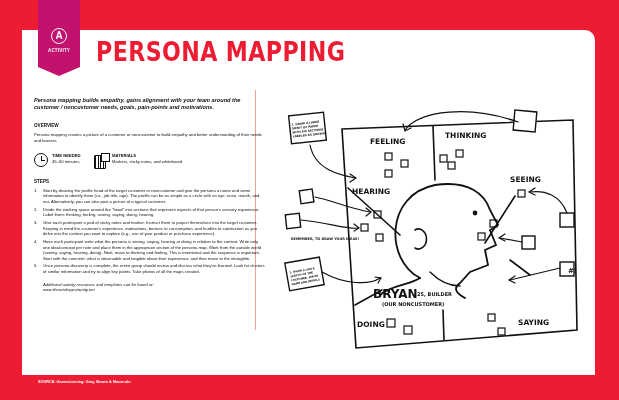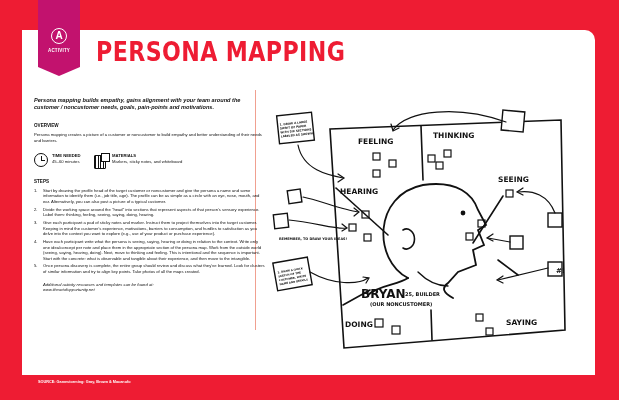--- a/index.html
+++ b/index.html
@@ -37,21 +37,21 @@
   .meta-title { font-size: 4.2px; font-weight: bold; }
   .meta-val { font-size: 4.2px; line-height: 5.6px; margin-top: 1px; }
 
   ol.steps { list-style: none; margin-top: 4px; }
   ol.steps li { display:flex; font-size: 4.2px; line-height: 5.6px; margin-bottom: 2.2px; }
   ol.steps li .n { width: 9px; flex: none; padding-left: 0; }
   .addl { font-size: 4.2px; line-height: 5.6px; margin-top: 7px; padding-left: 9px; font-style: italic; }
 
   .footer { position: absolute; left: 38px; top: 380px; font-size: 3.8px; color: #fff; font-weight: bold; }
 
-  .drawing { position: absolute; left: 258px; top: 100px; width: 325px; height: 270px; }
+  .drawing { position: absolute; left: 270px; top: 100px; width: 325px; height: 270px; }
   .drawing svg { width: 100%; height: 100%; }
   .lbl { font-family: "DejaVu Sans", sans-serif; font-weight: bold; font-size: 7.5px; fill: #111; }
 </style>
 </head>
 <body>
 
 <div class="frame"></div>
 <div class="panel"></div>
 
 <div class="badge">

